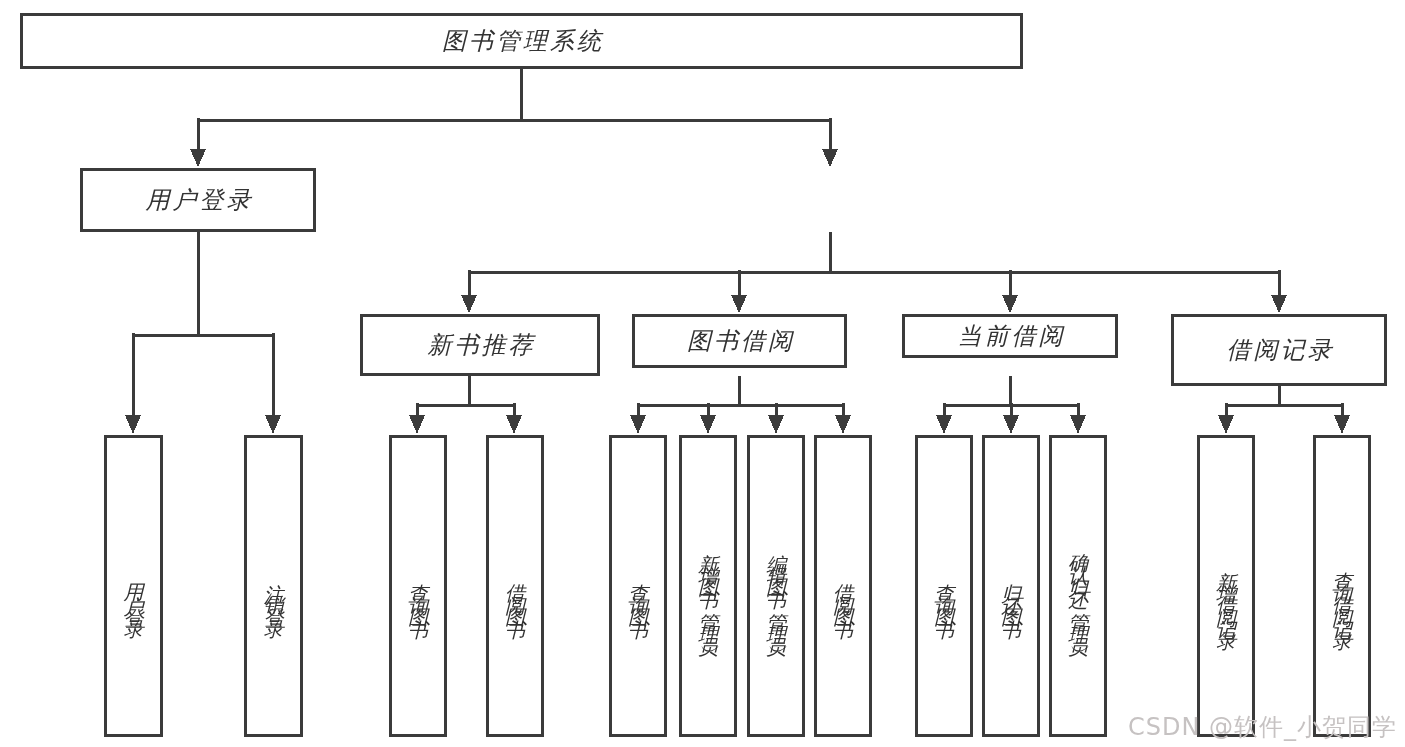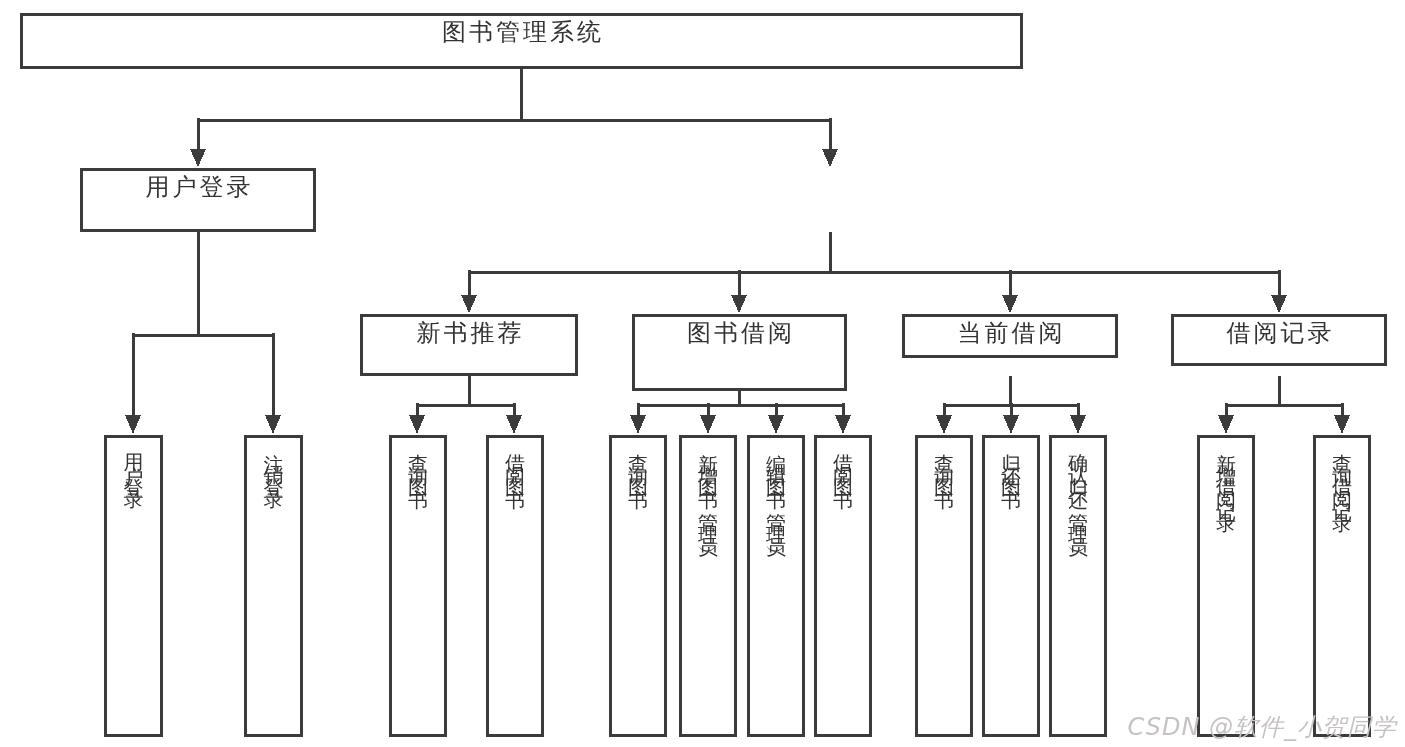--- a/index.html
+++ b/index.html
@@ -29,45 +29,45 @@
     stroke-width: 3;
     fill: none;
   }
   .connector-svg polygon { fill: var(--line); }
   .box {
     position: absolute;
     box-sizing: border-box;
     background: var(--box_bg);
     border: 3px solid var(--line);
     display: flex;
-    align-items: flex-start;
+    align-items: center;
     justify-content: center;
     color: var(--text);
     z-index: 2;
+    font-style: italic;
   }
   .box.h { font-size: 24px; letter-spacing: 3px; text-indent: 3px; white-space: nowrap; }
   .vtext {
     writing-mode: vertical-rl;
     text-orientation: mixed;
     font-size: 20px;
     line-height: 1.05;
     letter-spacing: 12px;
     margin-bottom: -12px;
     white-space: nowrap;
   }
   .watermark {
     position: absolute;
     right: 8px;
     bottom: 4px;
     font-size: 24px;
     letter-spacing: 1px;
     color: var(--watermark);
     z-index: 5;
     white-space: nowrap;
-    font-style: italic;
   }
 </style>
 </head>
 <body>
 
 <div class="canvas">
 
   <svg class="connector-svg" viewBox="0 0 1405 747" xmlns="http://www.w3.org/2000/svg" shape-rendering="crispEdges">
 
     <g>
@@ -119,30 +119,30 @@
   </svg>
 
   <div class="box h" style="left:20px;top:13px;width:1003px;height:56px">
     <span>图书管理系统</span>
   </div>
 
   <div class="box h" style="left:80px;top:168px;width:236px;height:64px">
     <span>用户登录</span>
   </div>
 
-  <div class="box h" style="left:360px;top:314px;width:218px;height:62px">
+  <div class="box h" style="left:360px;top:314px;width:240px;height:62px">
     <span>新书推荐</span>
   </div>
-  <div class="box h" style="left:632px;top:314px;width:215px;height:77px">
+  <div class="box h" style="left:632px;top:314px;width:215px;height:54px">
     <span>图书借阅</span>
   </div>
   <div class="box h" style="left:902px;top:314px;width:216px;height:44px">
     <span>当前借阅</span>
   </div>
-  <div class="box h" style="left:1171px;top:314px;width:216px;height:52px">
+  <div class="box h" style="left:1171px;top:314px;width:216px;height:72px">
     <span>借阅记录</span>
   </div>
 
   <div class="box" style="left:104px;top:435px;width:59px;height:302px">
     <span class="vtext">用户登录</span>
   </div>
   <div class="box" style="left:244px;top:435px;width:59px;height:302px">
     <span class="vtext">注销登录</span>
   </div>
 

